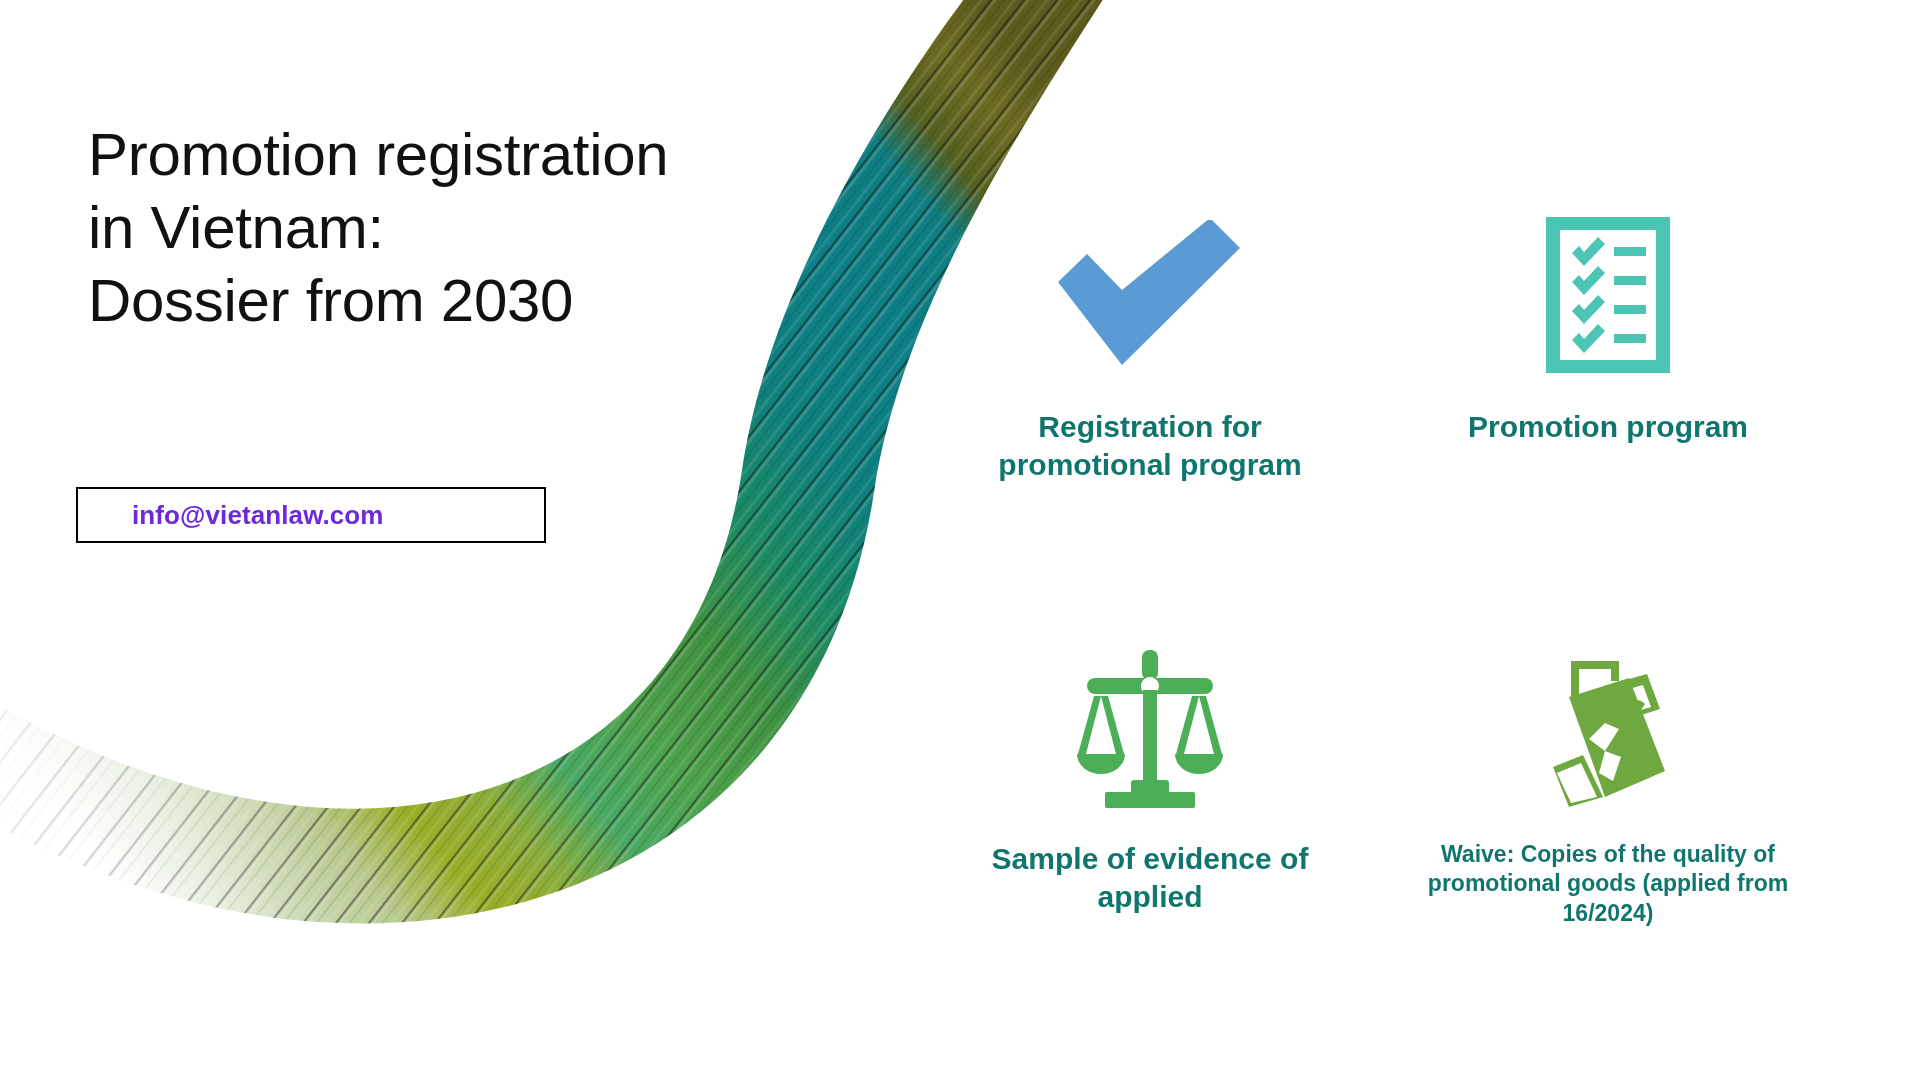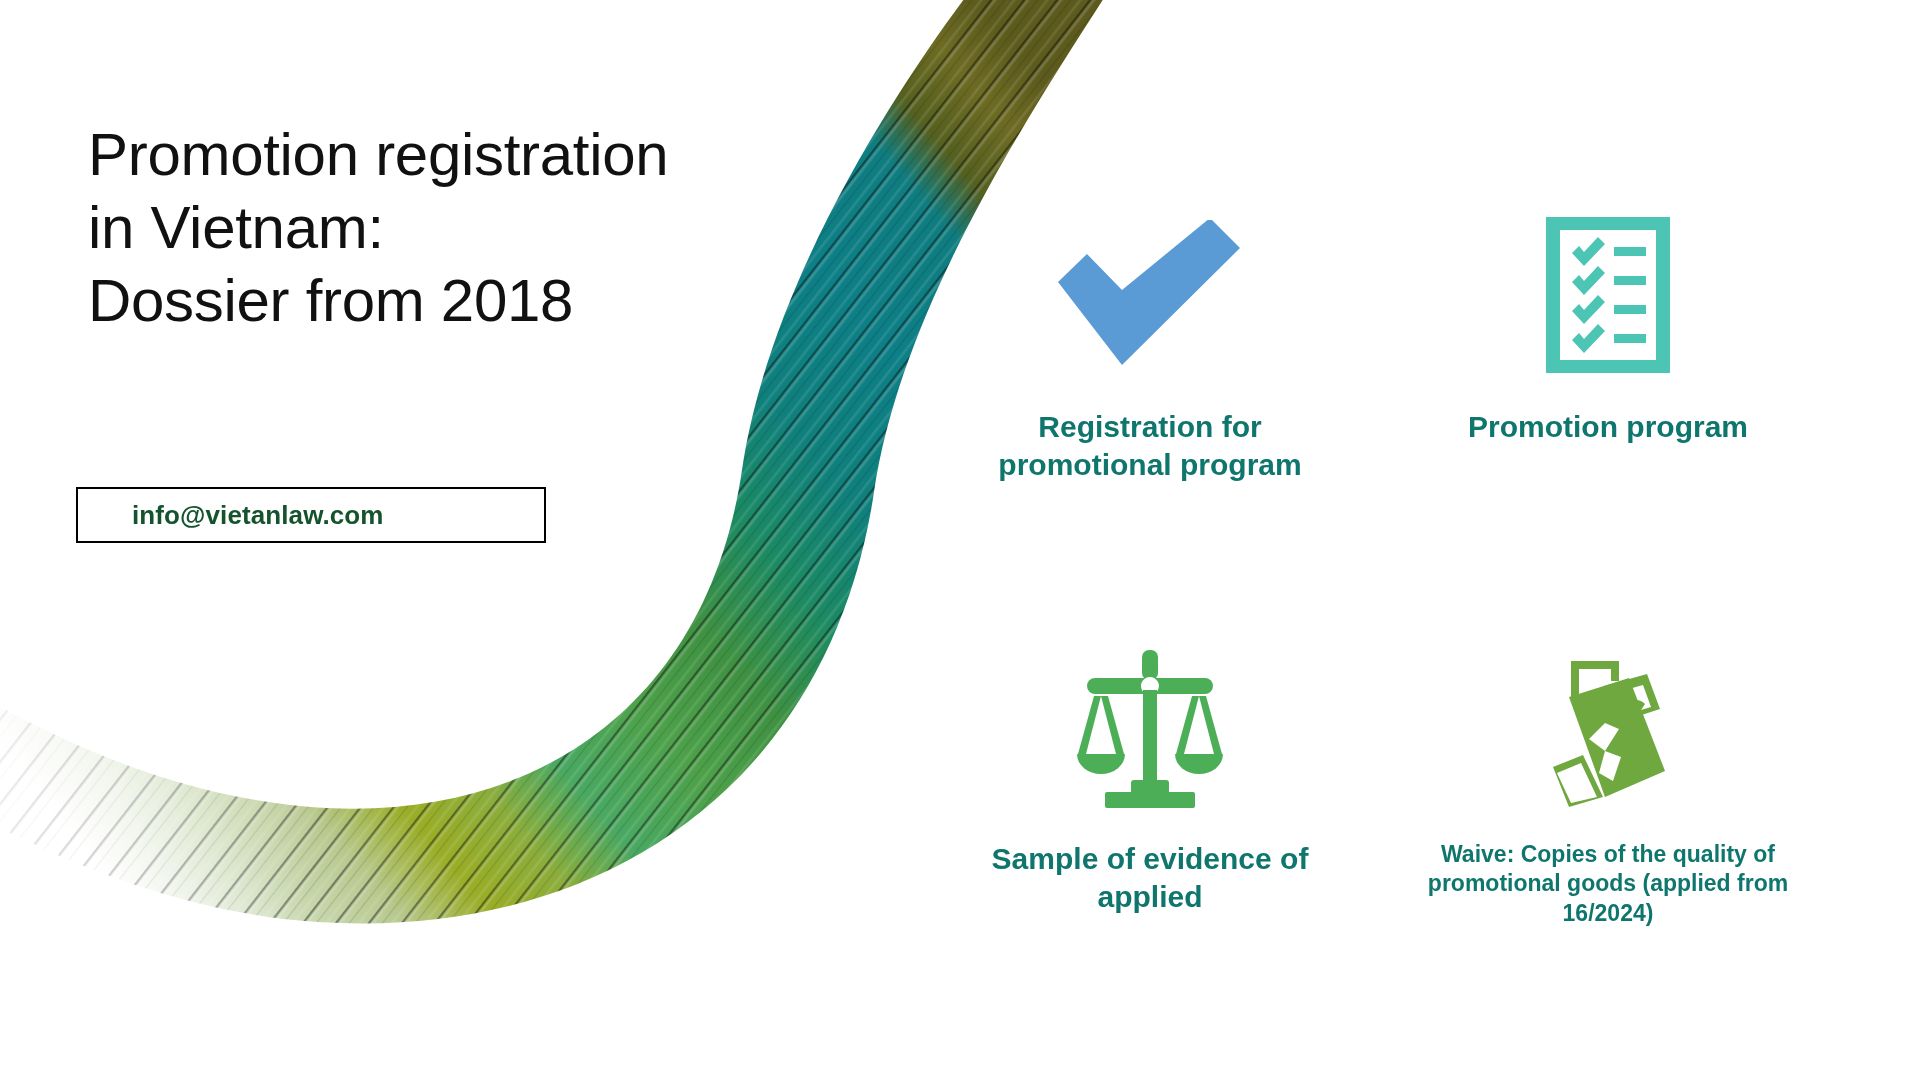--- a/index.html
+++ b/index.html
@@ -61,21 +61,21 @@
     height: 56px;
     border: 2px solid #000000;
     background: #ffffff;
     display: flex;
     align-items: center;
     box-sizing: border-box;
   }
   .email-text {
     font-size: 26px;
     font-weight: 700;
-    color: #14532d;
+    color: #6d28d9;
     padding-left: 54px;
     letter-spacing: 0.1px;
   }
 
   
   .cards {
     position: absolute;
     left: 940px;
     top: 200px;
     width: 930px;
@@ -173,21 +173,21 @@
         <rect width="1920" height="1080" fill="url(#arcGrad)"></rect>
         <rect width="1920" height="1080" fill="url(#ridges)"></rect>
         <rect width="1920" height="1080" fill="url(#tailFade)"></rect>
       </g>
     </svg>
   </div>
 
   <div class="title-block">
     <div class="title-line">Promotion registration</div>
     <div class="title-line">in Vietnam:</div>
-    <div class="title-line">Dossier from 2018</div>
+    <div class="title-line">Dossier from 2030</div>
   </div>
 
   <div class="email-box">
     <span class="email-text">info@vietanlaw.com</span>
   </div>
 
   <div class="cards">
 
     <div class="card card-r0 card-c0">
       <div class="icon-wrap">

